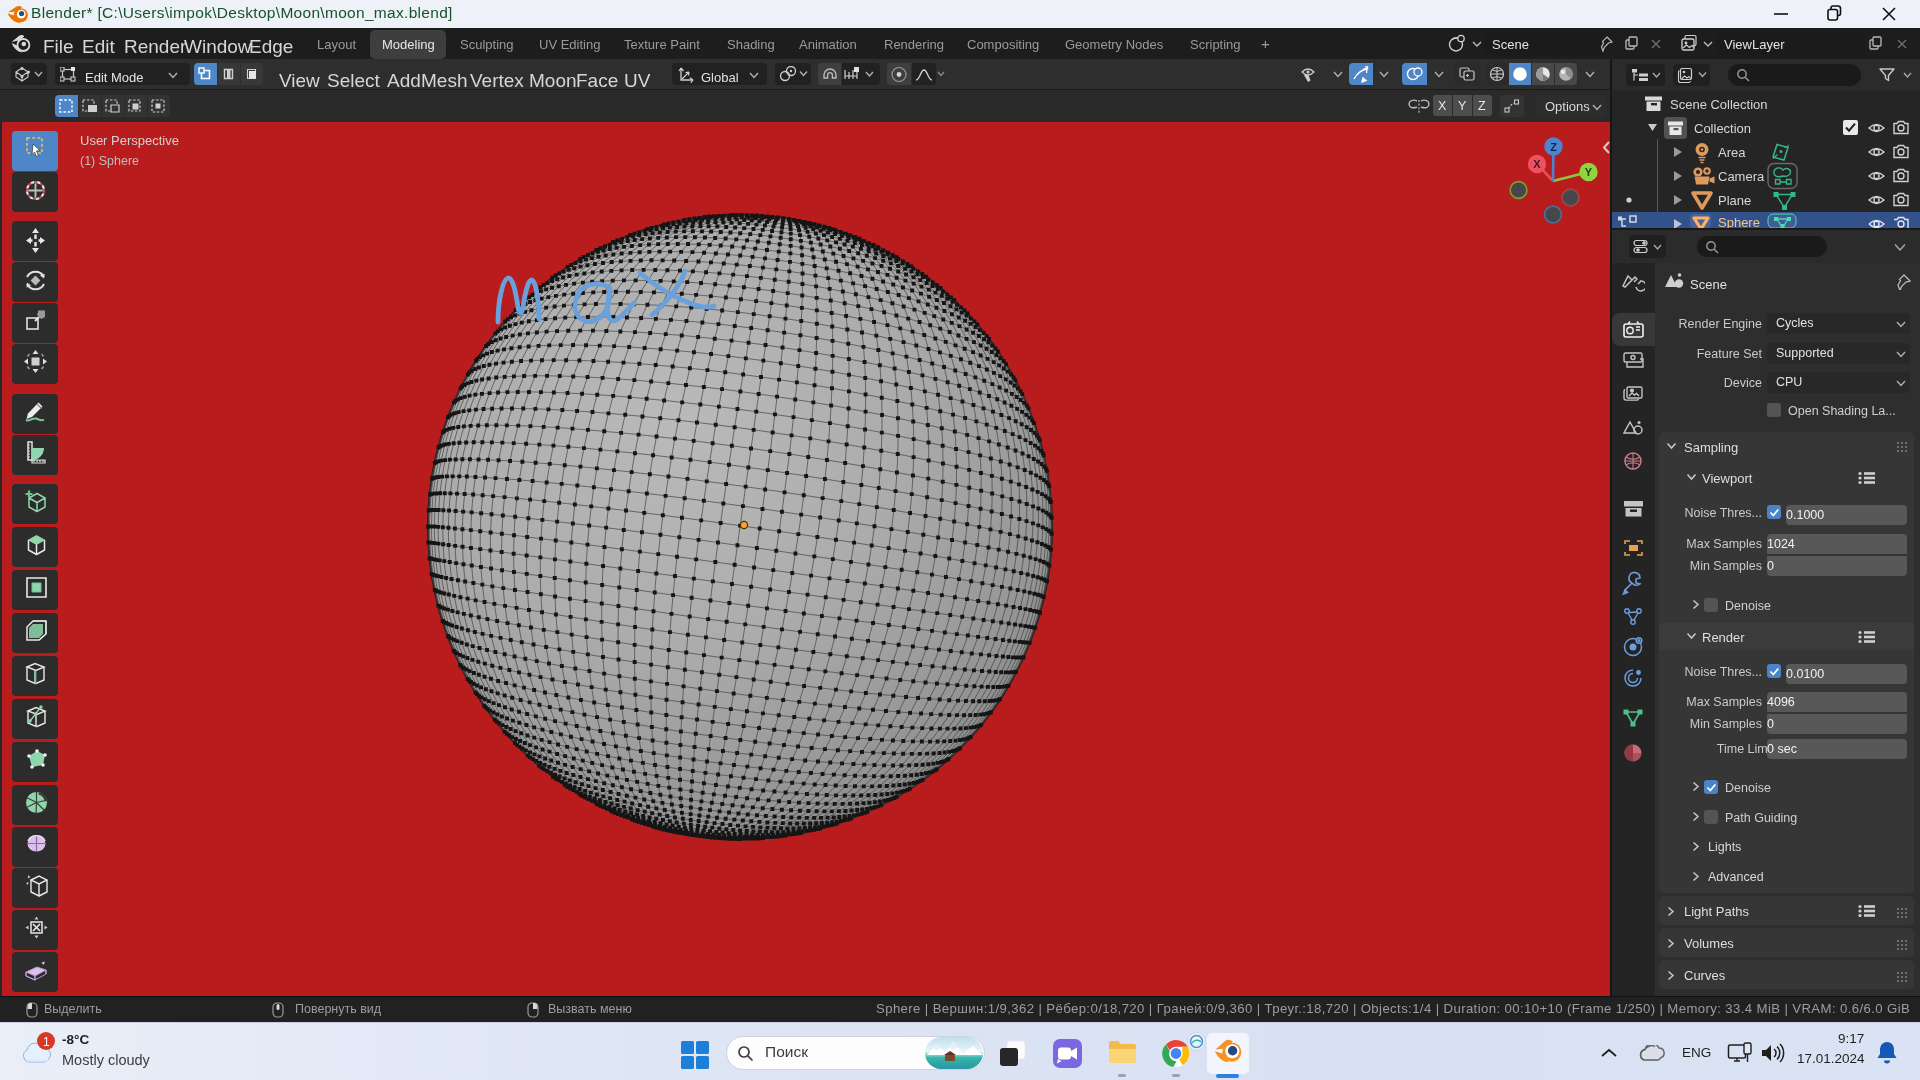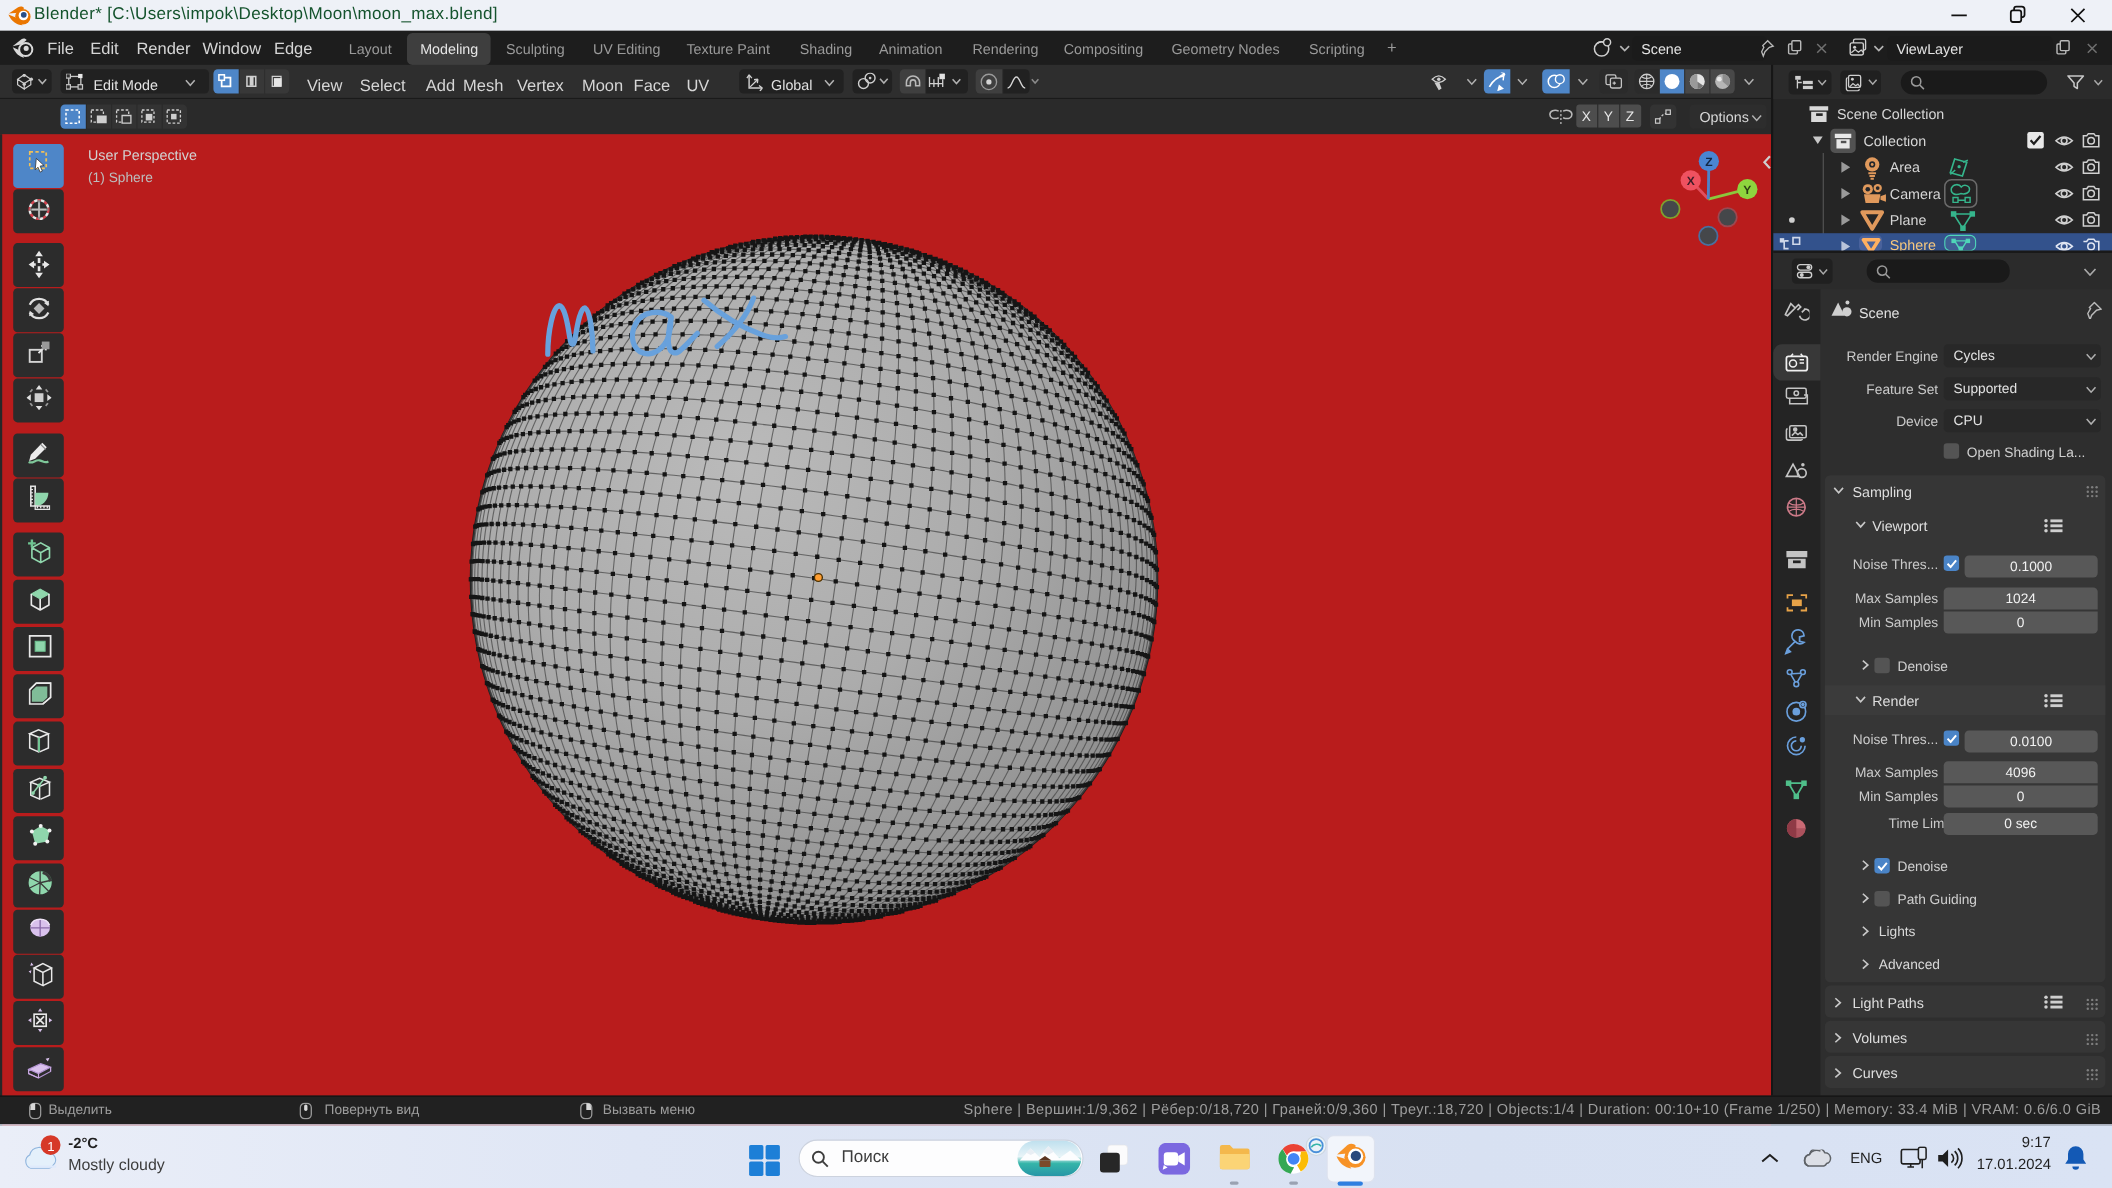--- a/index.html
+++ b/index.html
@@ -1,38 +1,38 @@
 <!DOCTYPE html>
 <html><head><meta charset="utf-8">
 <style>
 html,body{margin:0;padding:0;width:1920px;height:1080px;overflow:hidden;background:#3b3b3b;font-family:"Liberation Sans",sans-serif;-webkit-font-smoothing:antialiased}
 div,span,b,svg{position:absolute;box-sizing:border-box}
 b{font-weight:normal;white-space:nowrap}
 .tx{font-size:13px;color:#d8d8d8}
 .tab{font-size:13px;color:#9a9a9a}
 .lb{font-size:12.5px;color:#cacaca;text-align:right}
-.fld{background:#585858;border-radius:4px;color:#f2f2f2;font-size:12.5px;text-align:center;line-height:20px;height:20px}
+.fld{background:#585858;border-radius:4px;color:#f2f2f2;font-size:12.5px;line-height:20px;height:20px}
 .dd{background:#282828;border-radius:4px;color:#e2e2e2;font-size:12.5px;line-height:21px;height:21px;padding-left:9px}
 .cb{width:14px;height:14px;border-radius:3px;background:#545454}
 .cbon{background:#4a84c7}
 .hd{font-size:13px;color:#dedede}
 .w{background:#212121;border-radius:4px}
 .tool{left:10px;width:46px;height:40px;background:#2c2c2c;border-radius:4px}
 #titlebar{left:0;top:0;width:1920px;height:28px;background:#eef1f7}
 #menubar{left:0;top:28px;width:1920px;height:31px;background:#1d1d1d}
 #vheader{left:0;top:59px;width:1610px;height:31px;background:#2e2e2e;border-bottom:1px solid #1a1a1a}
 #tsettings{left:0;top:90px;width:1610px;height:32px;background:#2a2a2a}
 #viewport{left:0;top:122px;width:1610px;height:1025px;background:#b91c1c;border-left:2px solid #272727}
 #rightcol{left:1610px;top:59px;width:310px;height:937px;background:#252525;border-left:2px solid #161616}
 #outhdr{left:0;top:0;width:308px;height:31px;background:#2b2b2b}
 #props{left:0;top:169px;width:308px;height:768px;background:#2e2e2e;border-top:2px solid #191919}
 #statusbar{left:0;top:996px;width:1920px;height:26px;background:#212121;border-top:1px solid #131313}
 #taskbar{left:0;top:1022px;width:1920px;height:58px;background:linear-gradient(90deg,#eaeef8 0%,#dfe6f5 30%,#d8e1f2 70%,#dae3f4 100%);border-top:1px solid #c8cfdf}
 .st{font-size:12.5px;color:#9d9d9d}
-.mi{font-size:15px;color:#d6d6d6}
+.mi{font-size:19px;color:#d6d6d6}
 .mx{fill:none;stroke:#68a1dc;stroke-width:4.8;stroke-linecap:round}
 </style></head>
 <body>
 <div id="titlebar">
 <svg style="left:7px;top:4px" width="22" height="20" viewBox="0 0 22 20">
 <path d="M1 8.2 L9.5 2.6 C11.8 1.3 14.2 2.1 15 3.4 L9.6 7.6 Z" fill="#ea7600"></path>
 <path d="M.6 9.2 C3.2 15.2 8 18.8 13.6 19 L6.8 11.6 Z" fill="#ea7600"></path>
 <circle cx="13.8" cy="11.2" r="7" fill="#ea7600"></circle>
 <circle cx="14.3" cy="10.1" r="4.4" fill="#ffffff"></circle>
 <circle cx="14.6" cy="9.5" r="2.6" fill="#2a4f87"></circle>
@@ -864,21 +864,21 @@
 </div>
 <div id="taskbar">
 <svg style="left:22px;top:16px" width="38" height="26" viewBox="0 0 38 26">
 <circle cx="12" cy="14" r="7.5" fill="#a8c8ea"></circle>
 <circle cx="20" cy="10.5" r="7" fill="#c4dcf4"></circle>
 <path d="M6 23 a6.5 6.5 0 0 1 -1-12 a9 9 0 0 1 17-1.5 a6 6 0 0 1 4.5 10.5 a5 5 0 0 1 -4 3 Z" fill="#e4f0fb" stroke="#8fb4dd" stroke-width="1"></path>
 <path d="M5 21.5 h24" stroke="#dfeafc" stroke-width="2"></path>
 </svg>
 <div style="left:37px;top:9px;width:18px;height:18px;border-radius:50%;background:#d63928"></div>
 <b style="left:43px;top:12px;font-size:12px;color:#fff">1</b>
-<b style="left:62px;top:9px;font-size:13.5px;color:#1f1f1f;font-weight:bold">-2°C</b>
+<b style="left:62px;top:9px;font-size:13.5px;color:#1f1f1f;font-weight:bold">-8°C</b>
 <b style="left:62px;top:29px;font-size:14.5px;color:#3c3c3c">Mostly cloudy</b>
 <svg style="left:681px;top:18px" width="28" height="28" viewBox="0 0 28 28">
 <rect x="0" y="0" width="13" height="13" rx="1.5" fill="#1d7fd7"></rect>
 <rect x="15" y="0" width="13" height="13" rx="1.5" fill="#1d7fd7"></rect>
 <rect x="0" y="15" width="13" height="13" rx="1.5" fill="#1d7fd7"></rect>
 <rect x="15" y="15" width="13" height="13" rx="1.5" fill="#1d7fd7"></rect>
 </svg>
 <div style="left:726px;top:13px;width:259px;height:34px;background:#fdfdfe;border:1px solid #ccd2de;border-radius:17px"></div>
 <svg style="left:737px;top:22px" width="17" height="17" viewBox="0 0 17 17">
       <circle cx="7" cy="7" r="5" fill="none" stroke="#3d3d3d" stroke-width="1.7"></circle>

